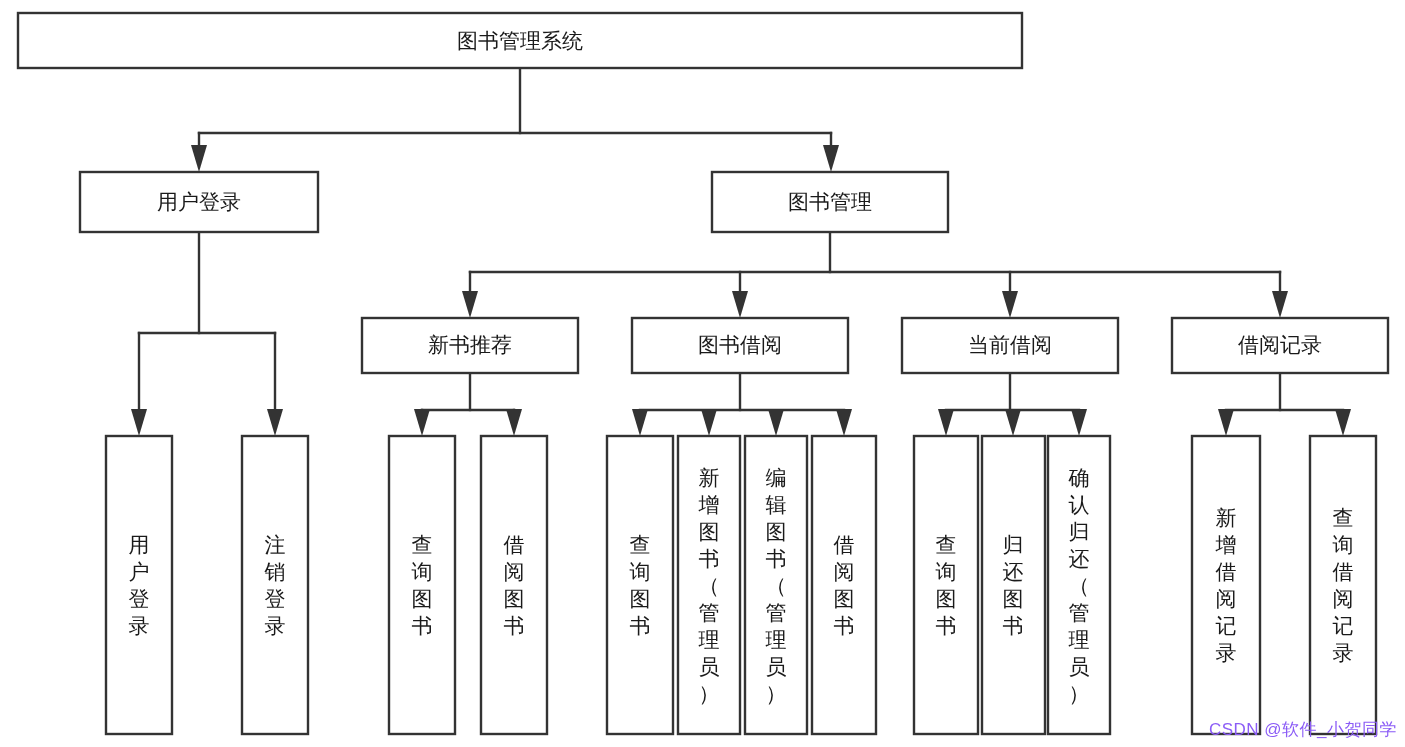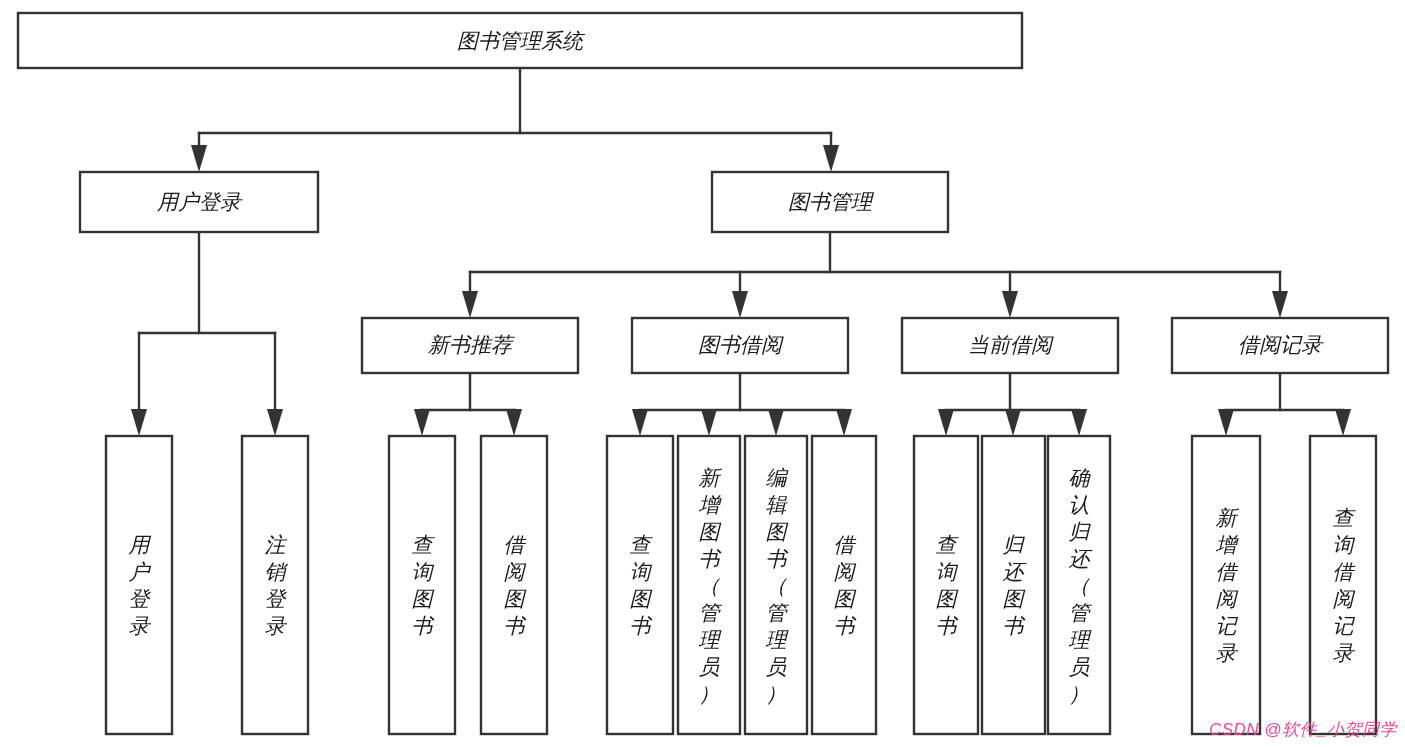--- a/index.html
+++ b/index.html
@@ -11,21 +11,20 @@
     width: 1405px;
     height: 747px;
     font-family: "Liberation Sans", "DejaVu Sans", sans-serif;
     overflow: hidden;
   }
   #diagram-root {
     position: relative;
     width: 1405px;
     height: 747px;
     background: #ffffff;
-    font-style: italic;
   }
   svg#tree-svg {
     position: absolute;
     left: 0;
     top: 0;
     width: 1405px;
     height: 747px;
     display: block;
   }
   .node-box {
@@ -55,21 +54,21 @@
     font-size: 21px;
     fill: #1a1a1a;
     text-anchor: middle;
   }
   .watermark {
     position: absolute;
     right: 8px;
     bottom: 6px;
     font-family: "Liberation Sans", "DejaVu Sans", sans-serif;
     font-size: 17px;
-    color: #ec4899;
+    color: #8b5cf6;
     white-space: nowrap;
     letter-spacing: 0.5px;
     pointer-events: none;
   }
 </style>
 </head>
 <body>
 
 <div id="diagram-root">
 

